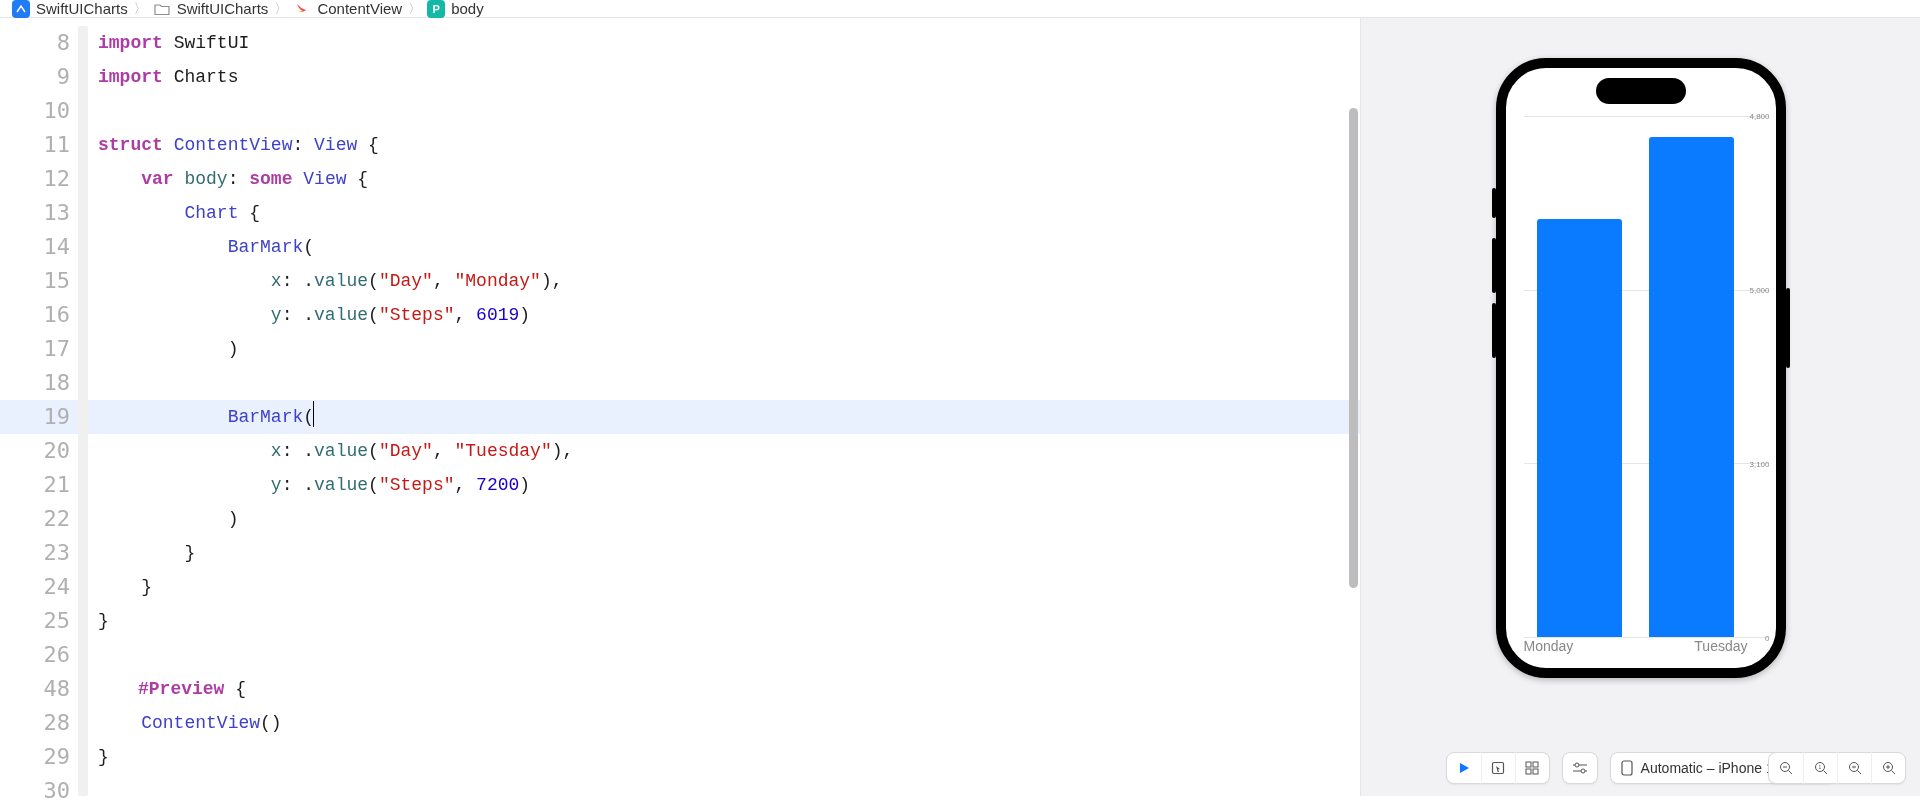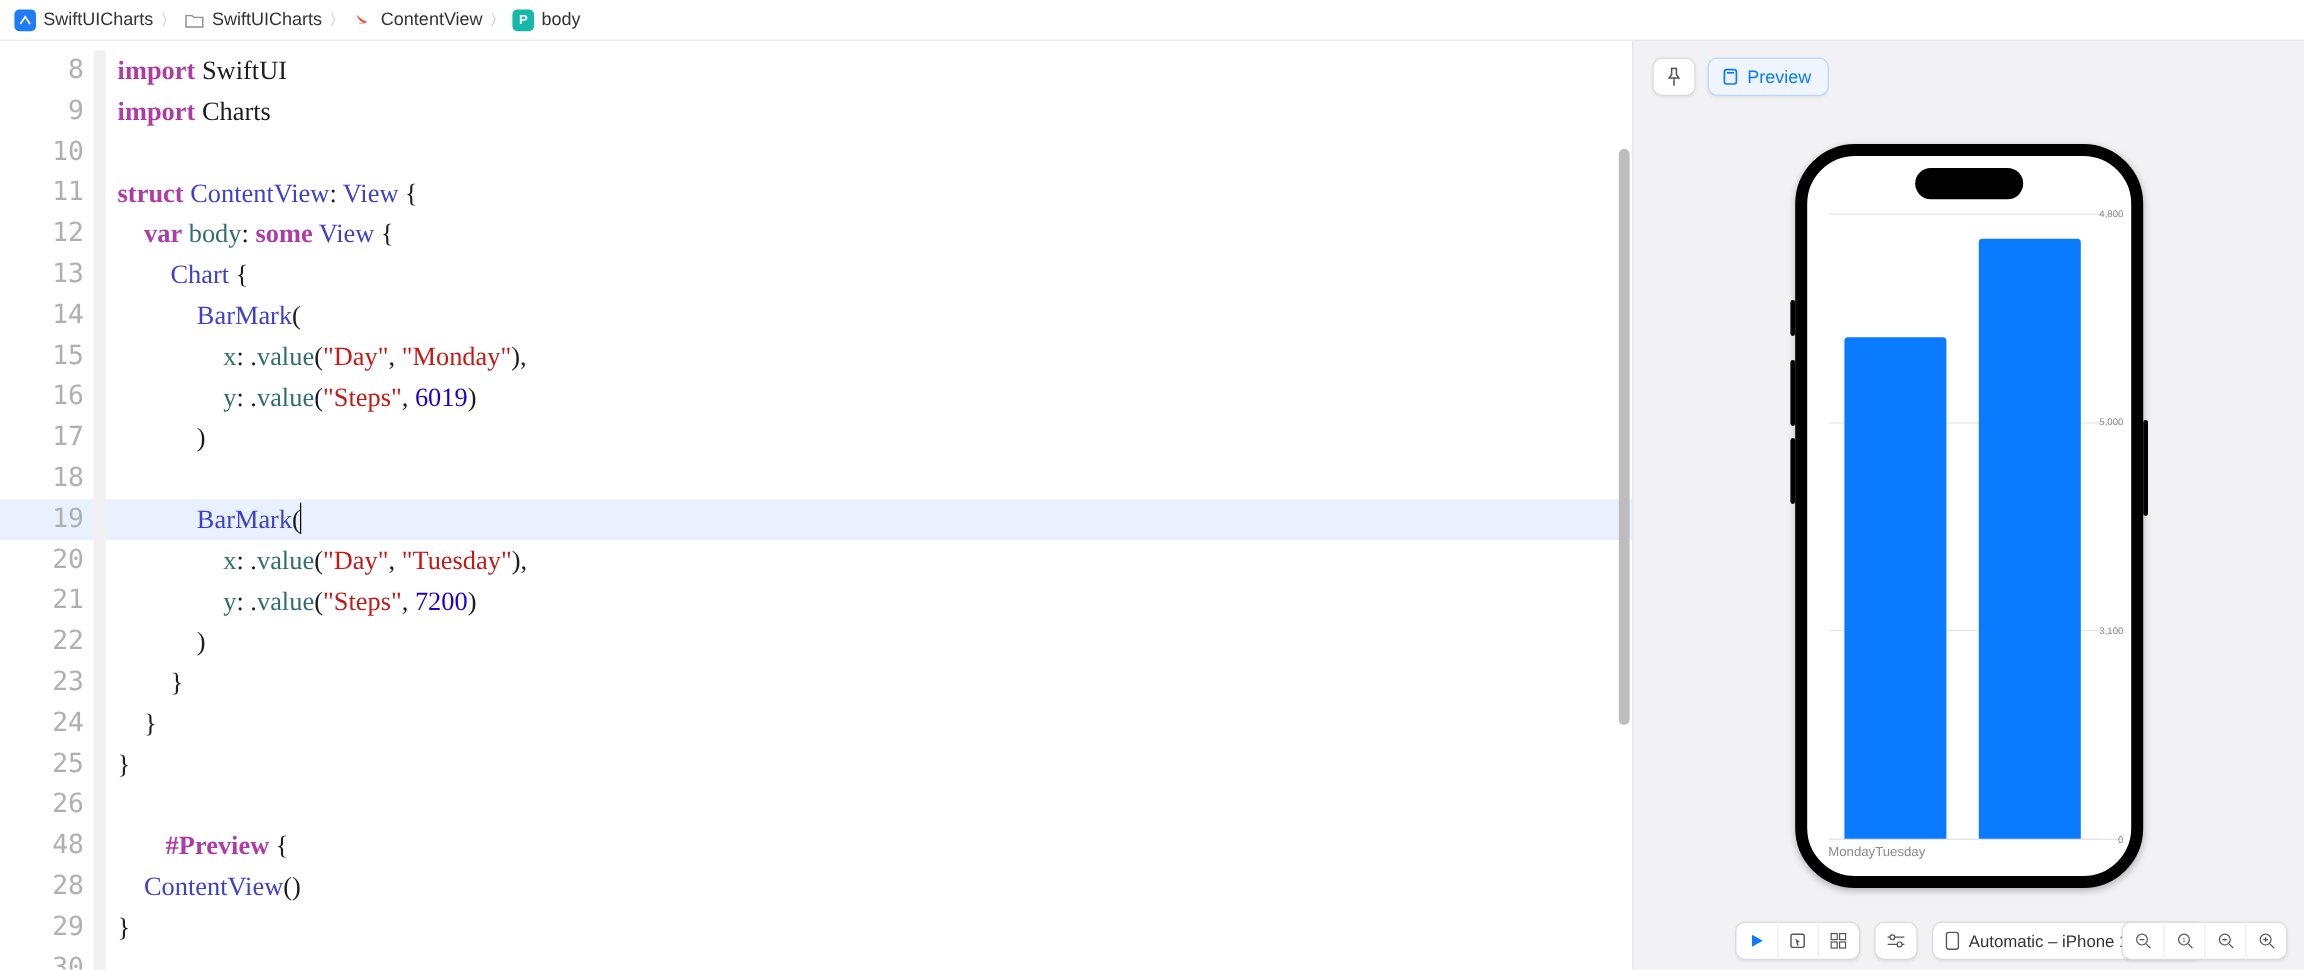--- a/index.html
+++ b/index.html
@@ -8,21 +8,21 @@
     font-size: 13px;
     color: #1d1d1f;
     background: #fff;
     width: 1920px;
     height: 808px;
     overflow: hidden;
   }
 
   
   .crumb-bar {
-    height: 34px;
+    height: 18px;
     border-bottom: 1px solid #e5e5e5;
     display: flex;
     align-items: center;
     padding: 0 12px;
     gap: 6px;
     background: #fff;
     font-size: 15px;
   }
   .crumb-item { display: inline-flex; align-items: center; gap: 6px; color: #333; cursor: default; }
   .crumb-sep { color: #b0b0b0; font-size: 13px; }
@@ -57,22 +57,22 @@
   }
   .fold-strip {
     width:10px;
     background:#f0f0f0;
     margin-top:8px;
     border-radius:2px;
   } 
   .code {
     flex:1;
     padding:8px 0 0 10px;
-    font-family: Liberation Serif, serif;
-    font-size:22px;
+    font-family: Liberation Mono, monospace;
+    font-size:18px;
     line-height:34px;
     white-space:pre;
     position:relative;
   }
   .line { height:34px; }
   .hl-line {
     position:absolute;
     left:-98px; 
     right:0;
     height:34px;
@@ -162,22 +162,22 @@
     border-top:1px solid #e5e5e5;
   }
   .bar {
     position:absolute; bottom:0;
     width:38%;
     background:#0a7aff;
     border-radius:3px 3px 0 0;
   }
   .x-labels {
     position:absolute; left:18px; right:28px; bottom:14px;
-    display:flex; justify-content:flex-start;
-    font-size:11px; color:#888;
+    display:flex; justify-content:space-between;
+    font-size:14px; color:#888;
   }
   .y-labels {
     position:absolute; right:6px; top:48px; bottom:30px;
     width:20px;
     font-size:8px; color:#888;
   }
   .y-label { position:absolute; right:0; transform:translateY(-50%); }
 
   
   .preview-toolbar {
@@ -272,34 +272,20 @@
         <div>28</div>
         <div>29</div>
         <div>30</div>
       </div>
     <div class="fold-strip"></div>
     <div class="code" id="code"><div class="line" style="position: relative;"><span class="tok-kw">import</span><span> </span><span>SwiftUI</span></div><div class="line" style="position: relative;"><span class="tok-kw">import</span><span> </span><span>Charts</span></div><div class="line" style="position: relative;"></div><div class="line" style="position: relative;"><span class="tok-kw">struct</span><span> </span><span class="tok-type">ContentView</span><span>: </span><span class="tok-type">View</span><span> {</span></div><div class="line" style="position: relative;"><span>    </span><span class="tok-kw">var</span><span> </span><span class="tok-body">body</span><span>: </span><span class="tok-kw">some</span><span> </span><span class="tok-type">View</span><span> {</span></div><div class="line" style="position: relative;"><span>        </span><span class="tok-type">Chart</span><span> {</span></div><div class="line" style="position: relative;"><span>            </span><span class="tok-type">BarMark</span><span>(</span></div><div class="line" style="position: relative;"><span>                </span><span class="tok-attr">x</span><span>: .</span><span class="tok-fn">value</span><span>(</span><span class="tok-str">"Day"</span><span>, </span><span class="tok-str">"Monday"</span><span>),</span></div><div class="line" style="position: relative;"><span>                </span><span class="tok-attr">y</span><span>: .</span><span class="tok-fn">value</span><span>(</span><span class="tok-str">"Steps"</span><span>, </span><span class="tok-num">6019</span><span>)</span></div><div class="line" style="position: relative;"><span>            </span><span>)</span></div><div class="line" style="position: relative;"></div><div class="line" style="position: relative;"><div class="hl-line"></div><span>            </span><span class="tok-type">BarMark</span><span>(</span><span class="cursor"></span></div><div class="line" style="position: relative;"><span>                </span><span class="tok-attr">x</span><span>: .</span><span class="tok-fn">value</span><span>(</span><span class="tok-str">"Day"</span><span>, </span><span class="tok-str">"Tuesday"</span><span>),</span></div><div class="line" style="position: relative;"><span>                </span><span class="tok-attr">y</span><span>: .</span><span class="tok-fn">value</span><span>(</span><span class="tok-str">"Steps"</span><span>, </span><span class="tok-num">7200</span><span>)</span></div><div class="line" style="position: relative;"><span>            </span><span>)</span></div><div class="line" style="position: relative;"><span>        </span><span>}</span></div><div class="line" style="position: relative;"><span>    </span><span>}</span></div><div class="line" style="position: relative;"><span>}</span></div><div class="line" style="position: relative;"></div><div class="line" style="position: relative;"><span class="tok-dir">#Preview</span><span> {</span></div><div class="line" style="position: relative;"><span>    </span><span class="tok-type">ContentView</span><span>()</span></div><div class="line" style="position: relative;"><span>}</span></div><div class="line" style="position: relative;"></div></div>
     <div class="editor-scroll"></div>
   </div>
 
   <div class="preview-pane">
-    <div class="preview-header">
-      <div class="pin-btn">
-        <svg width="16" height="16" viewBox="0 0 16 16">
-            <path d="M6 1 h4 v5 l2 3 H4 l2-3 z M8 9 v6" stroke="#555" stroke-width="1.3" fill="none" stroke-linecap="round"></path>
-          </svg>
-      </div>
-      <div class="preview-btn">
-        <svg width="16" height="16" viewBox="0 0 16 16">
-            <rect x="3" y="2" width="10" height="12" rx="2" fill="none" stroke="#0a7aff" stroke-width="1.4"></rect>
-            <rect x="5" y="4" width="6" height="1.4" fill="#0a7aff"></rect>
-          </svg>
-        <span>Preview</span>
-      </div>
-    </div>
 
     <div class="canvas-area">
       <div class="phone">
         <div class="dynamic-island"></div>
         <div class="phone-btn-left"></div>
         <div class="phone-btn-left2"></div>
         <div class="phone-btn-left3"></div>
         <div class="phone-btn-right2"></div>
 
         <div class="chart-wrap">

